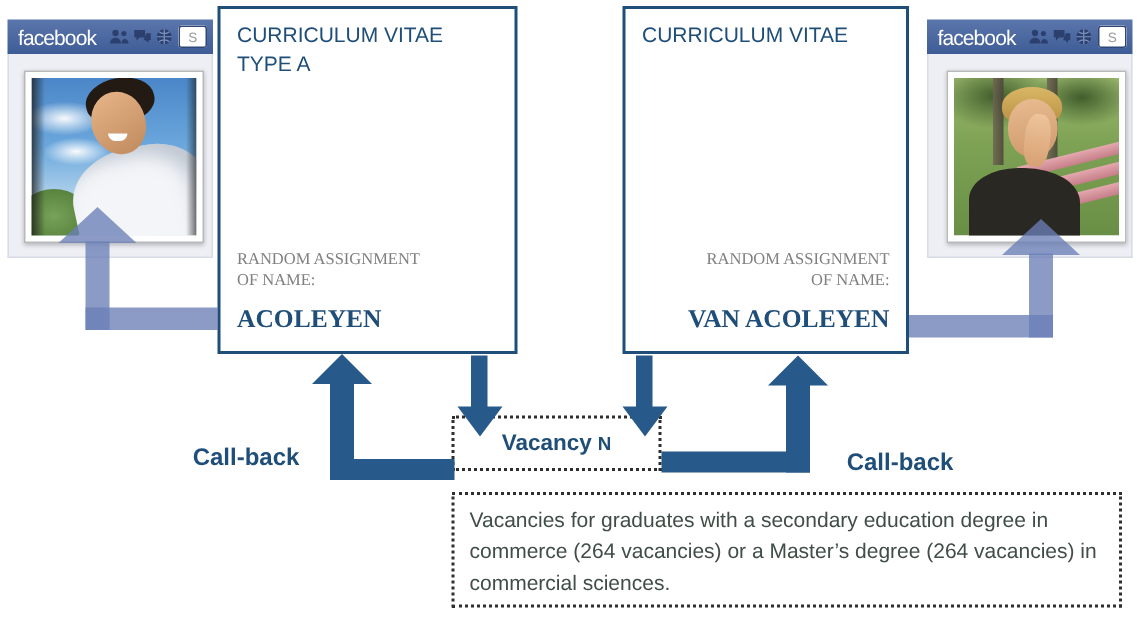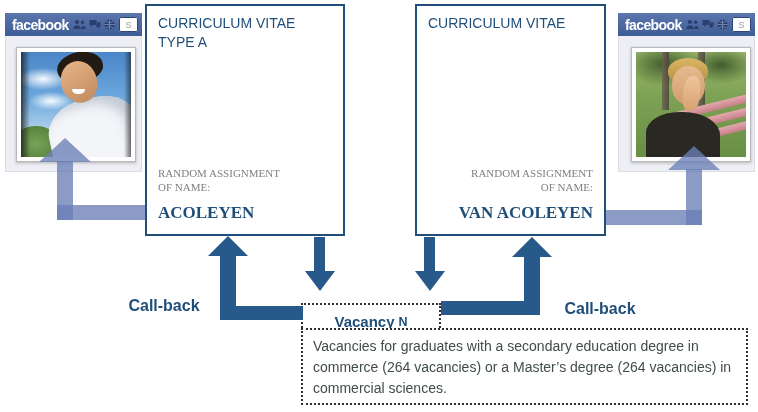--- a/index.html
+++ b/index.html
@@ -9,21 +9,21 @@
   }
   html,body{margin:0;padding:0;background:#fff;}
   .canvas{position:relative;width:758px;height:412px;background:#ffffff;
           font-family:"Liberation Sans",sans-serif;overflow:hidden;}
 
   
   .fb-card{position:absolute;top:13px;width:137px;height:159px;z-index:1;}
   .fb-card.left{left:5px;} .fb-card.right{left:618px;}
   .fb-header{height:23px;background:linear-gradient(#5b76ac,#3e5c96);
              display:flex;align-items:center;padding:0 4px 0 7px;box-sizing:border-box;}
-  .fb-brand{color:#fff;font-weight:bold;font-size:14px;letter-spacing:-0.6px;margin-right:4px;}
+  .fb-brand{color:#fff;font-weight:normal;font-size:14px;letter-spacing:-0.6px;margin-right:4px;}
   .fb-icons{display:flex;align-items:center;gap:3px;margin-left:auto;}
   .fb-icons svg{display:block;}
   .fb-search{width:19px;height:15px;background:#fff;border-radius:2px;margin-left:4px;
              display:flex;align-items:center;justify-content:center;
              font-size:9px;color:#9a9a9a;box-shadow:inset 0 0 0 1px #2e4777;}
   .fb-body{height:136px;background:#edeff5;border:1px solid #d9dce5;border-top:none;box-sizing:border-box;}
   .photo-frame{position:absolute;top:34px;width:120px;height:115px;background:#fff;
                border:1px solid #b9b9b9;padding:4px;box-sizing:border-box;
                box-shadow:0 1px 3px rgba(0,0,0,.25);}
   .fb-card.left  .photo-frame{left:11px;}
@@ -77,21 +77,21 @@
   
   .arrow-layer{position:absolute;inset:0;pointer-events:none;}
   .navy-part{position:absolute;background:var(--arrow);z-index:3;}
   .tri{position:absolute;width:0;height:0;z-index:3;}
   .tri.down{border-left:15px solid transparent;border-right:15px solid transparent;border-top:20px solid var(--arrow);}
   .tri.up{border-left:20px solid transparent;border-right:20px solid transparent;border-bottom:20px solid var(--arrow);}
   .lite-part{position:absolute;background:var(--lite);z-index:4;}
   .tri.up-lite{border-left:26px solid transparent;border-right:26px solid transparent;border-bottom:24px solid var(--lite);z-index:4;}
 
   
-  .vacancy-box{position:absolute;left:301px;top:303px;width:140px;height:37px;background:#fff;
+  .vacancy-box{position:absolute;left:301px;top:277px;width:140px;height:37px;background:#fff;
                border:2px dotted #2f2f2f;box-sizing:border-box;z-index:2;
                display:flex;align-items:center;justify-content:center;color:var(--navy);font-weight:bold;}
   .vacancy-word{font-size:15px;} .vacancy-suffix{font-size:12.5px;margin-left:4px;}
   .callback{position:absolute;width:92px;color:var(--navy);font-weight:bold;font-size:16px;text-align:center;z-index:5;}
   .callback.left{left:118px;top:297px;} .callback.right{left:554px;top:300px;}
   .desc-box{position:absolute;left:301px;top:328px;width:447px;height:77px;background:#fff;
             border:2px dotted #2f2f2f;box-sizing:border-box;padding:6px 10px;
             font-size:14px;line-height:1.5;color:var(--desc);z-index:2;}
 </style>
 </head>

